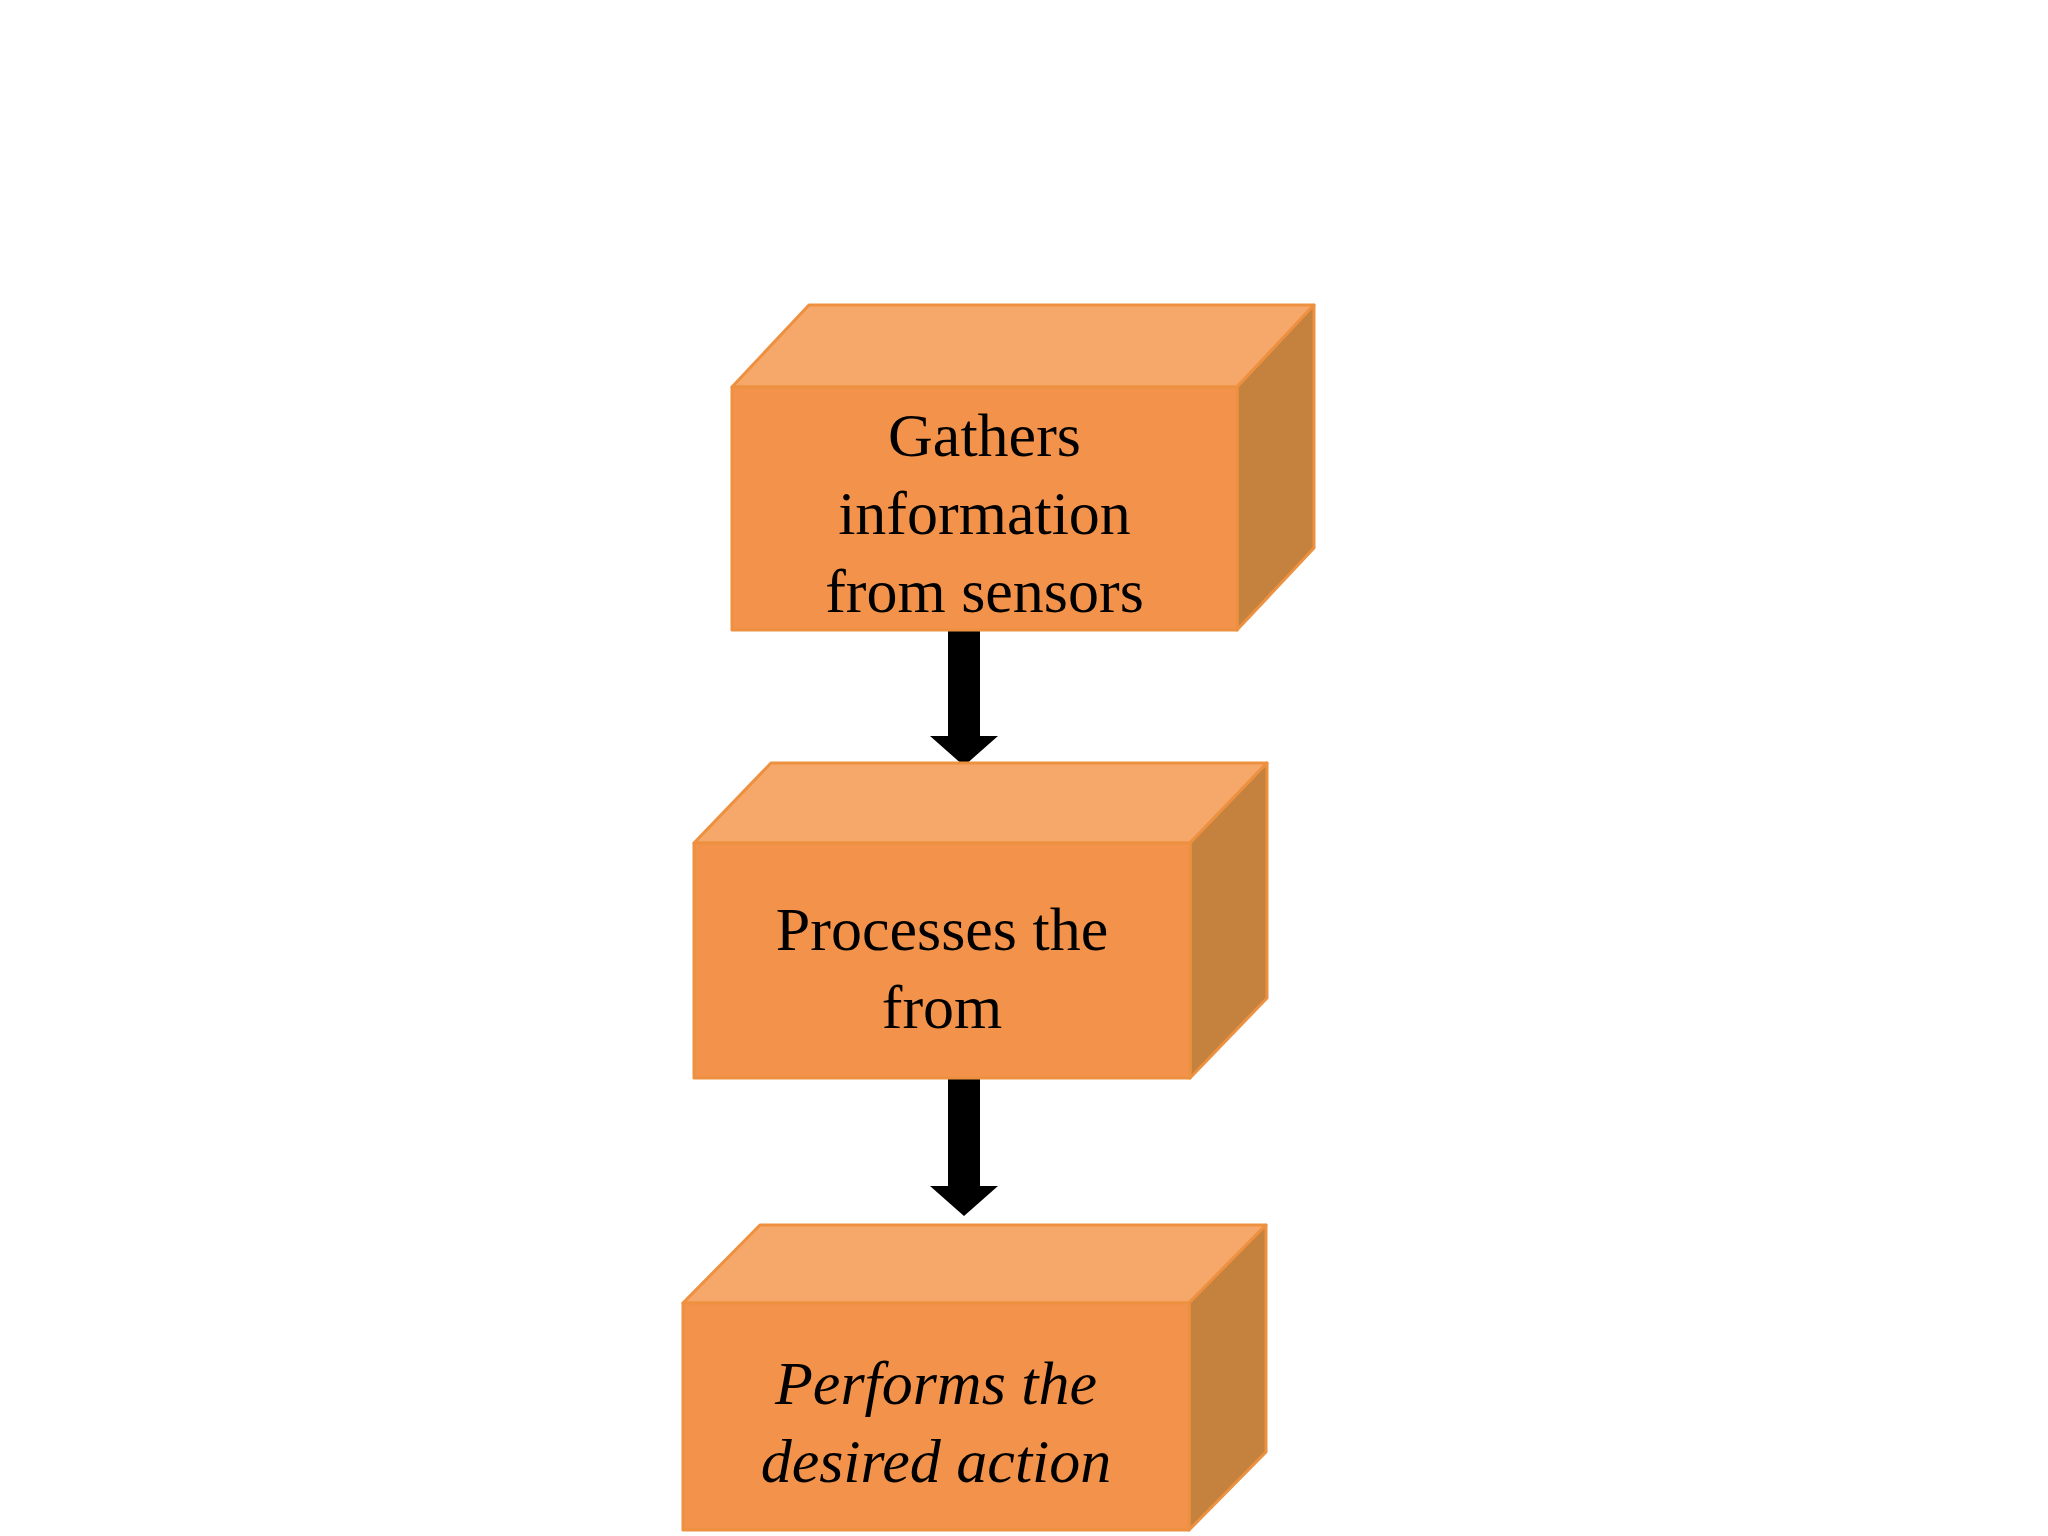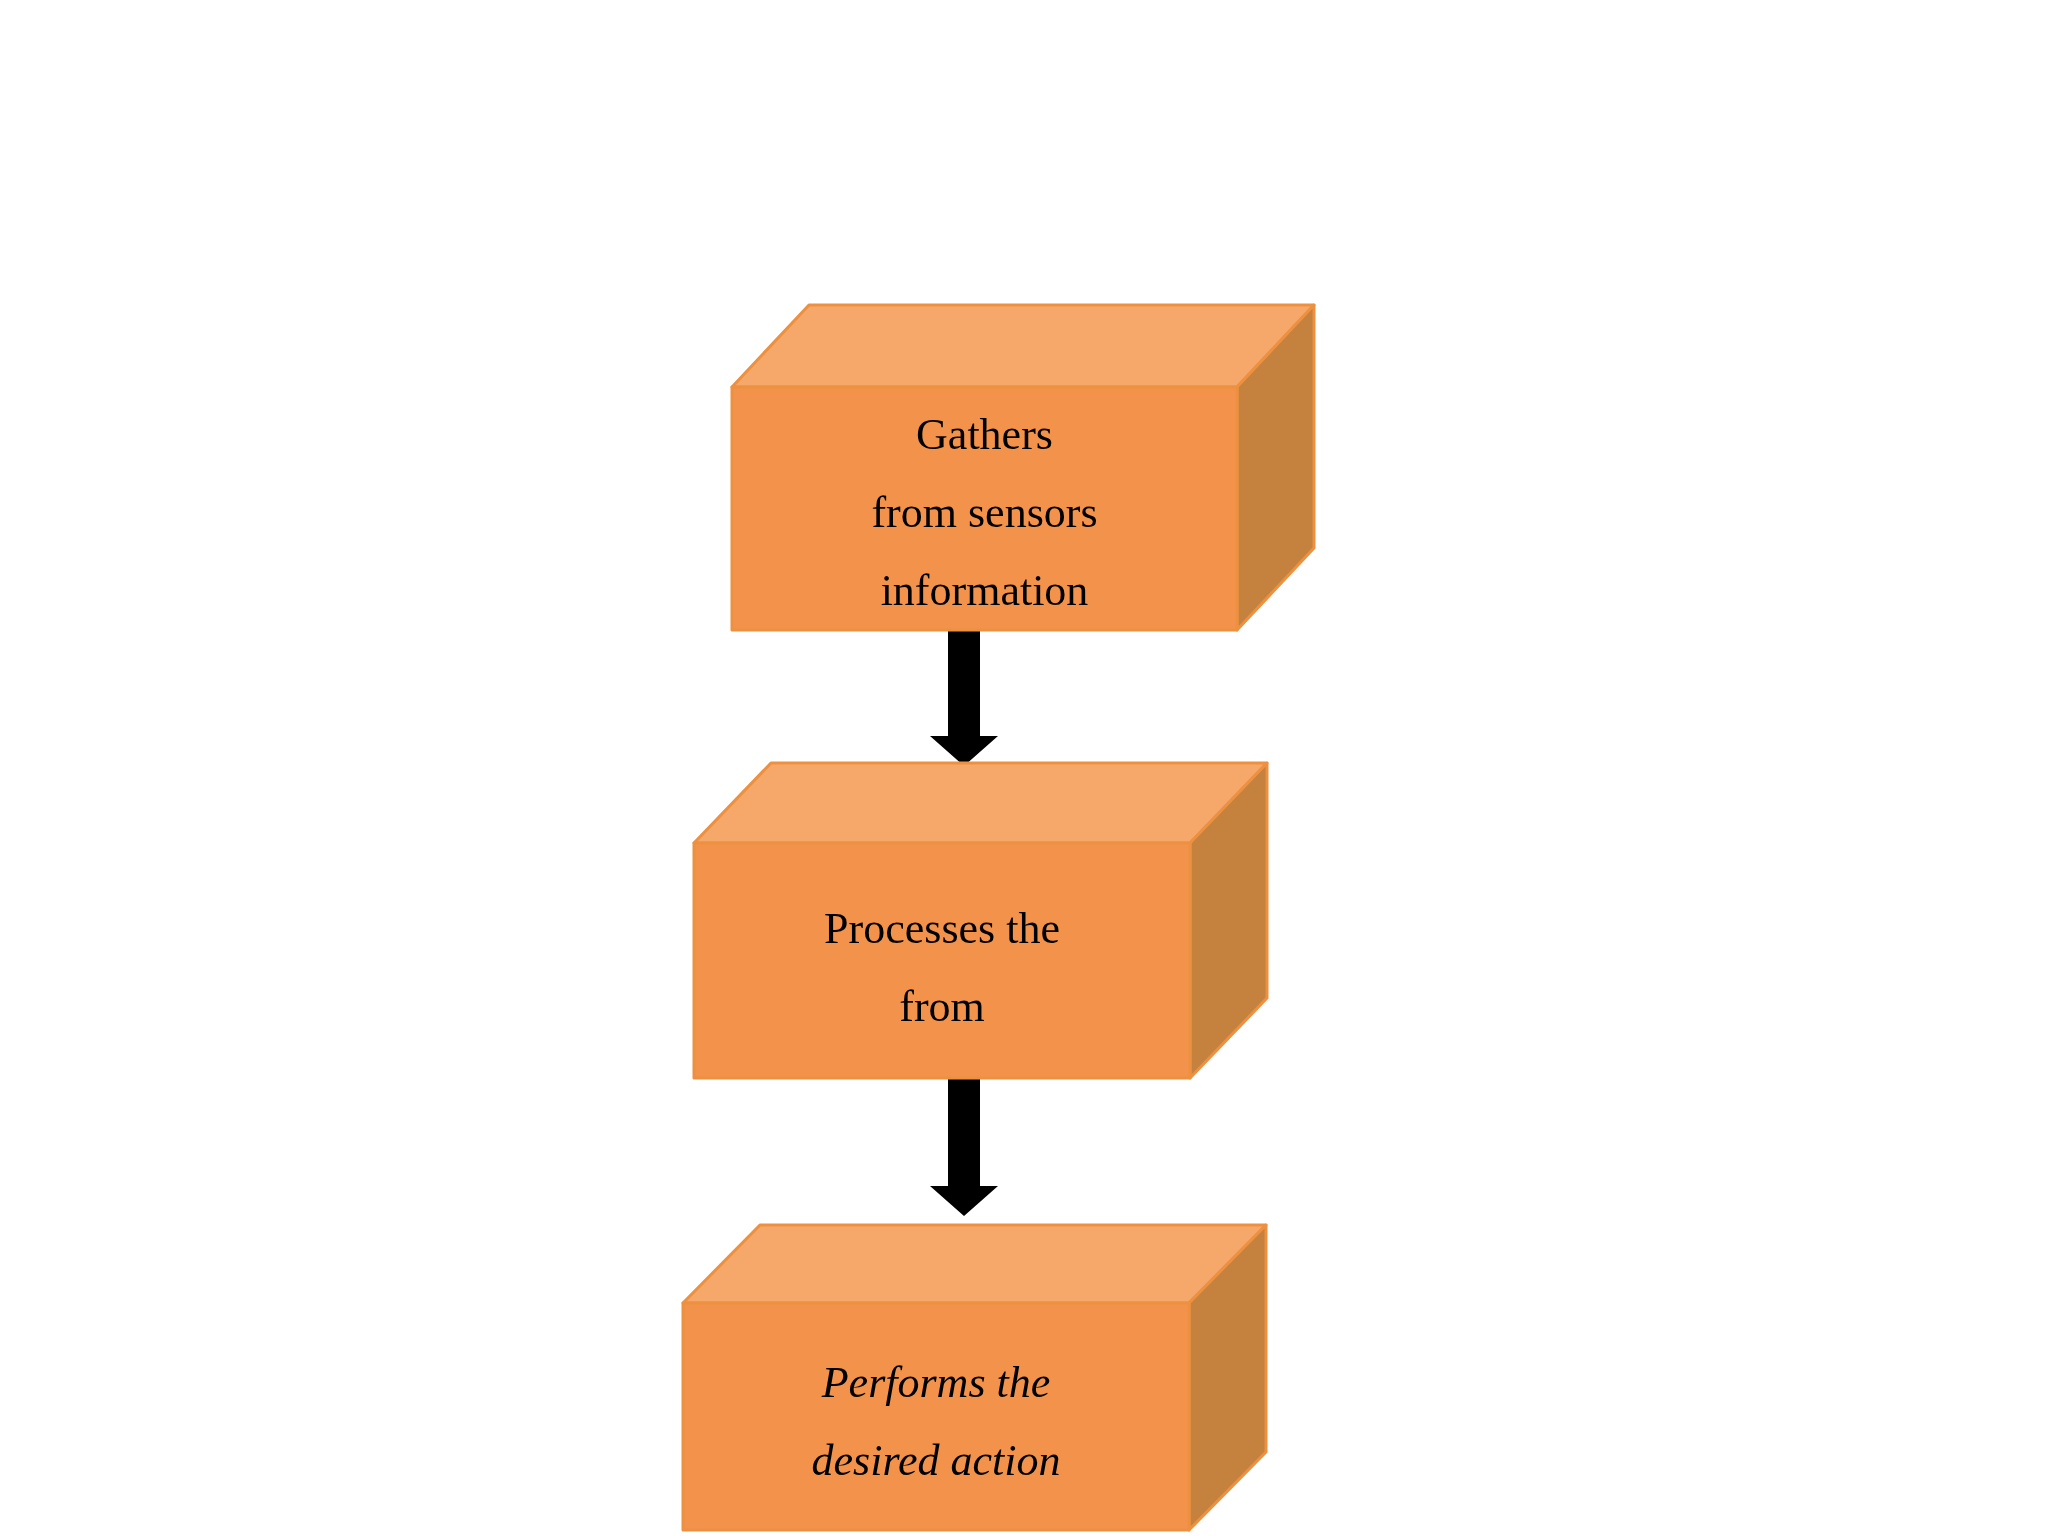--- a/index.html
+++ b/index.html
@@ -34,21 +34,21 @@
   .face-side  { fill: var(--box-side,  #C5813E); stroke: var(--box-outline, #ED9140); stroke-width: 3; stroke-linejoin: round; }
   .arrow      { fill: var(--arrow, #000000); stroke: none; }
   .box-text {
     position: absolute;
     display: flex;
     flex-direction: column;
     align-items: center;
     justify-content: center;
     text-align: center;
     color: var(--text, #000000);
-    font-size: 44px;
+    font-size: 62px;
     line-height: 78px;
     white-space: nowrap;
   }
   .box-text-1 { left: 732px; top: 387px; width: 505px; height: 243px; padding-top: 8px;  box-sizing: border-box; }
   .box-text-2 { left: 694px; top: 843px; width: 496px; height: 235px; padding-top: 14px; box-sizing: border-box; }
   .box-text-3 { left: 683px; top: 1303px; width: 506px; height: 227px; padding-top: 10px; box-sizing: border-box; font-style: italic; }
 </style>
 </head>
 <body>
 
@@ -75,22 +75,22 @@
 
     <g>
       <polygon class="face-top" points="683,1303 760,1225 1266,1225 1189,1303"></polygon>
       <polygon class="face-side" points="1189,1303 1266,1225 1266,1452 1189,1530"></polygon>
       <polygon class="face-front" points="683,1303 1189,1303 1189,1530 683,1530"></polygon>
     </g>
   </svg>
 
   <div class="box-text box-text-1">
     <div>Gathers</div>
+    <div>information</div>
     <div>from sensors</div>
-    <div>information</div>
   </div>
 
   <div class="box-text box-text-2">
     <div>Processes the</div>
     <div>from</div>
   </div>
 
   <div class="box-text box-text-3">
     <div>Performs the</div>
     <div>desired action</div>

